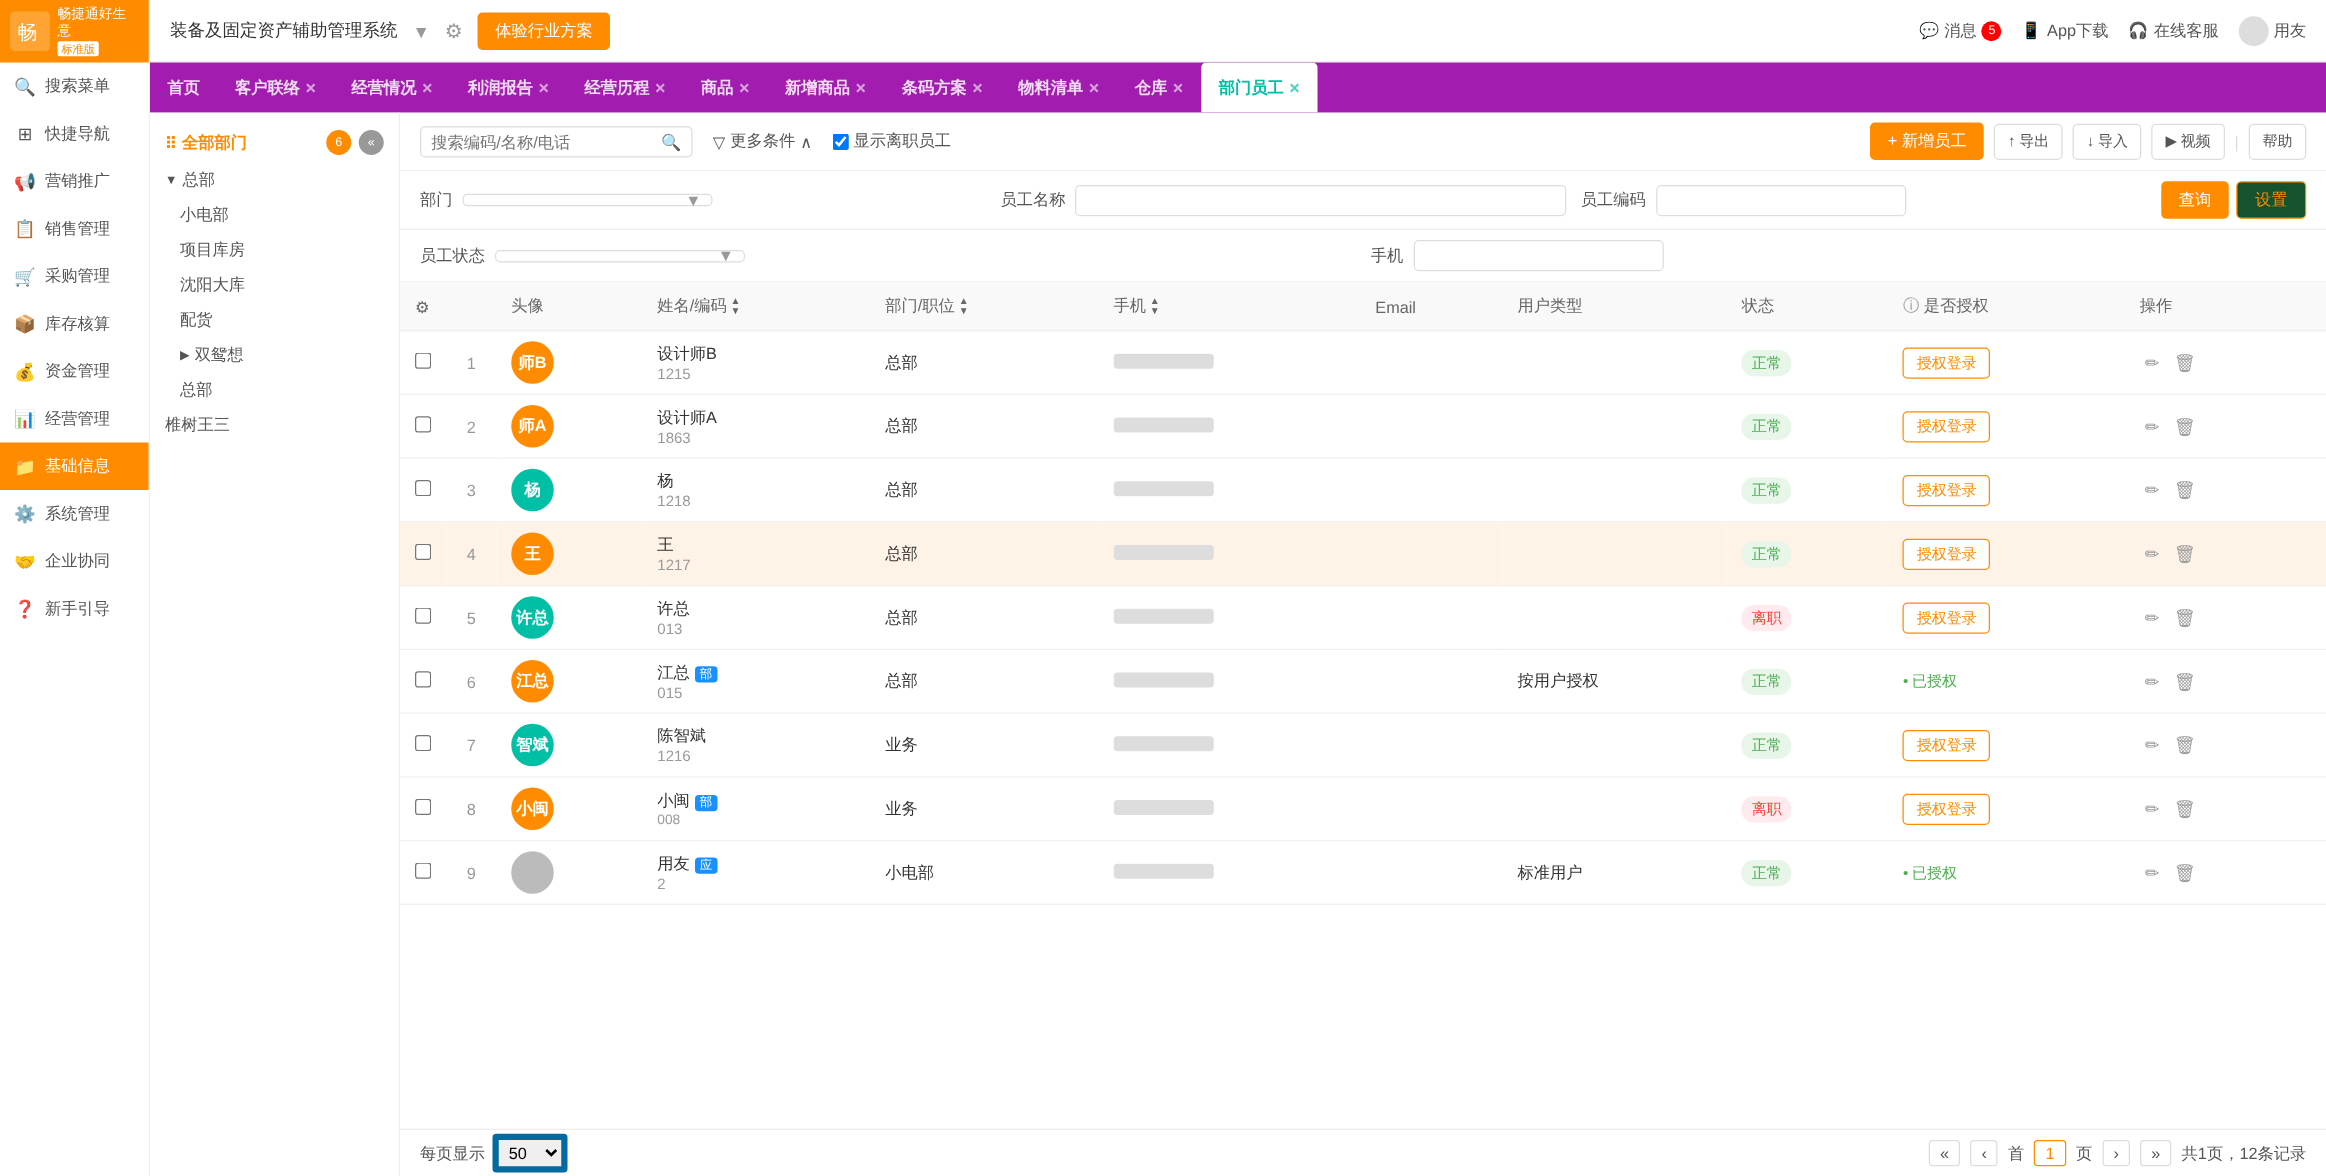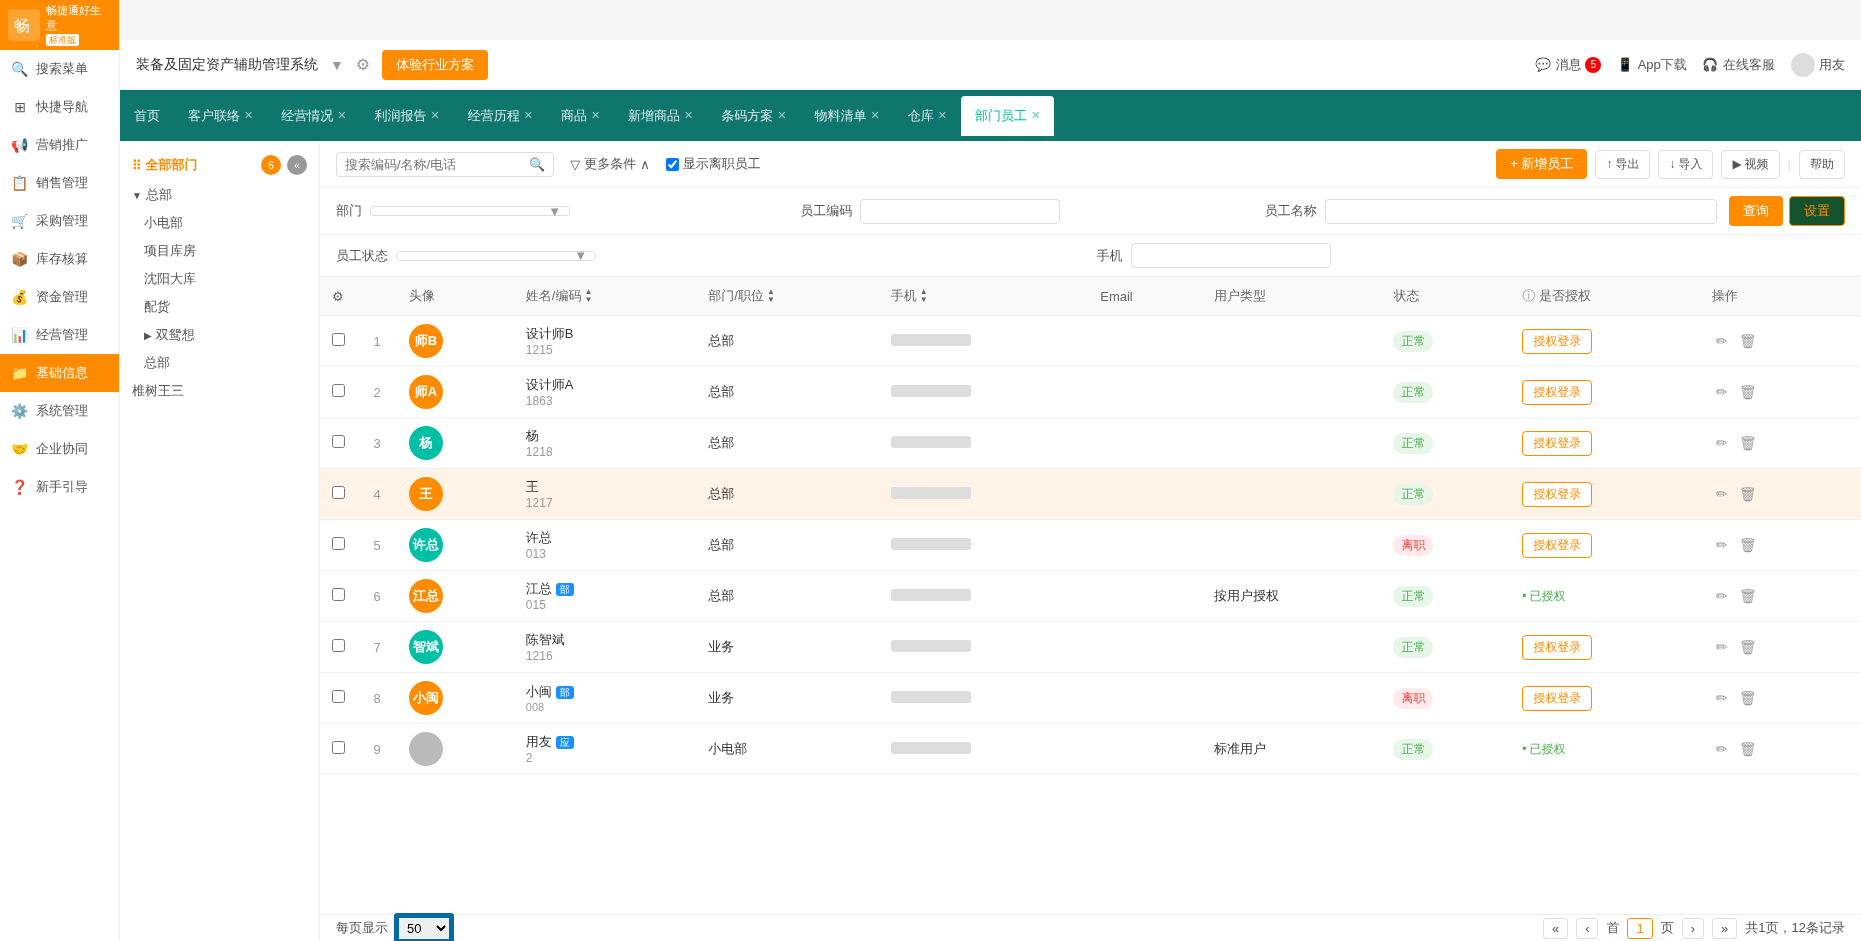--- a/index.html
+++ b/index.html
@@ -10,32 +10,32 @@
     .sidebar-logo { background: #ff8c00; color: #fff; padding: 10px 8px; display: flex; align-items: center; gap: 6px; font-size: 12px; height: 50px; }
     .sidebar-logo-icon { width: 32px; height: 32px; }
     .sidebar-logo-text { line-height: 1.3; font-size: 11px; }
     .sidebar-logo-badge { background: #fff; color: #ff8c00; font-size: 9px; border-radius: 2px; padding: 1px 3px; }
     .sidebar-nav { flex: 1; overflow-y: auto; }
     .sidebar-item { display: flex; align-items: center; gap: 8px; padding: 10px 12px; cursor: pointer; color: #555; font-size: 13px; }
     .sidebar-item.active { background: #ff8c00; color: #fff; }
     .sidebar-item-icon { width: 16px; height: 16px; display: flex; align-items: center; justify-content: center; font-size: 14px; }
 
     
-    .main { flex: 1; display: flex; flex-direction: column; overflow: hidden; margin-top: 40px; }
+    .main { flex: 1; display: flex; flex-direction: column; overflow: hidden; }
 
     
     .topbar { height: 50px; background: #fff; border-bottom: 1px solid #eee; display: flex; align-items: center; justify-content: space-between; padding: 0 16px; flex-shrink: 0; }
     .topbar-left { display: flex; align-items: center; gap: 12px; }
     .topbar-right { display: flex; align-items: center; gap: 16px; font-size: 13px; color: #555; }
     .topbar-right-item { display: flex; align-items: center; gap: 4px; cursor: pointer; }
     .topbar-btn { background: #ff8c00; color: #fff; border: none; border-radius: 4px; padding: 6px 14px; cursor: pointer; font-size: 13px; }
     .badge-red { background: #f00; color: #fff; border-radius: 50%; width: 16px; height: 16px; font-size: 10px; display: flex; align-items: center; justify-content: center; }
 
     
-    .nav-tabs { background: #0f766e; display: flex; align-items: center; height: 51px; flex-shrink: 0; overflow-x: auto; }
+    .nav-tabs { background: #a21caf; display: flex; align-items: center; height: 40px; flex-shrink: 0; overflow-x: auto; font-weight: bold; }
     .nav-tab { padding: 0 14px; height: 40px; display: flex; align-items: center; color: rgba(255,255,255,0.85); cursor: pointer; font-size: 13px; white-space: nowrap; gap: 4px; }
     .nav-tab.active { background: #fff; color: #00bfa5; border-radius: 4px 4px 0 0; }
     .nav-tab-close { font-size: 11px; opacity: 0.7; }
 
     
     .page-content { flex: 1; display: flex; overflow: hidden; }
 
     
     .dept-panel { width: 200px; background: #fff; border-right: 1px solid #eee; flex-shrink: 0; overflow-y: auto; padding: 8px 0; }
     .dept-panel-header { display: flex; align-items: center; justify-content: space-between; padding: 6px 12px; }
@@ -83,21 +83,21 @@
     .status-normal { background: #e8f5e9; color: #4caf50; }
     .status-quit { background: #ffebee; color: #f44336; }
     .btn-auth { border: 1px solid #ff8c00; color: #ff8c00; background: #fff; border-radius: 4px; padding: 3px 10px; cursor: pointer; font-size: 12px; }
     .authorized { color: #4caf50; font-size: 12px; }
     .authorized::before { content: '•'; margin-right: 3px; }
     .op-btn { background: none; border: none; cursor: pointer; color: #999; font-size: 14px; padding: 2px 4px; }
     .blurred { background: #ddd; height: 12px; border-radius: 3px; display: inline-block; }
     .tag-blue { background: #1890ff; color: #fff; border-radius: 3px; font-size: 10px; padding: 1px 4px; margin-left: 4px; }
 
     
-    .table-footer { height: 27px; background: #fff; border-top: 1px solid #eee; display: flex; align-items: center; justify-content: space-between; padding: 0 16px; flex-shrink: 0; font-size: 13px; color: #555; }
+    .table-footer { height: 38px; background: #fff; border-top: 1px solid #eee; display: flex; align-items: center; justify-content: space-between; padding: 0 16px; flex-shrink: 0; font-size: 13px; color: #555; }
     .pagination { display: flex; align-items: center; gap: 8px; }
     .page-btn { border: 1px solid #ddd; background: #fff; color: #555; border-radius: 3px; padding: 2px 8px; cursor: pointer; font-size: 13px; }
     .page-btn:disabled { opacity: 0.4; }
     .page-num { border: 1px solid #ff8c00; color: #ff8c00; border-radius: 3px; padding: 2px 8px; }
     .per-page { display: flex; align-items: center; gap: 6px; }
     .per-page select { border: 5px solid #0369a1; border-radius: 3px; padding: 2px 4px; font-size: 13px; }
     .th-sort { display: flex; align-items: center; gap: 3px; cursor: pointer; }
     .sort-icon { display: flex; flex-direction: column; font-size: 8px; line-height: 1; }
     input[type=checkbox] { cursor: pointer; }
     .col-num { width: 40px; text-align: center; color: #999; }
@@ -326,26 +326,26 @@
 
       <div class="filter-row">
         <div class="filter-group">
           <span class="filter-label">部门</span>
           <div class="filter-select">
             <span style="flex:1;"></span>
             <span style="position:absolute;right:8px;color:#999;">▼</span>
           </div>
         </div>
         <div class="filter-group">
+          <span class="filter-label">员工名称</span>
+          <input class="filter-input" type="text" style="flex: 1 1 0%;">
+        </div>
+        <div class="filter-group">
           <span class="filter-label">员工编码</span>
           <input class="filter-input" type="text" style="">
-        </div>
-        <div class="filter-group">
-          <span class="filter-label">员工名称</span>
-          <input class="filter-input" type="text" style="flex: 1 1 0%;">
         </div>
         <div class="filter-actions">
           <button class="btn-query">查询</button>
           <button class="btn-set">设置</button>
         </div>
       </div>
 
       <div class="filter-row" style="border-bottom:1px solid #eee;">
         <div class="filter-group">
           <span class="filter-label">员工状态</span>

